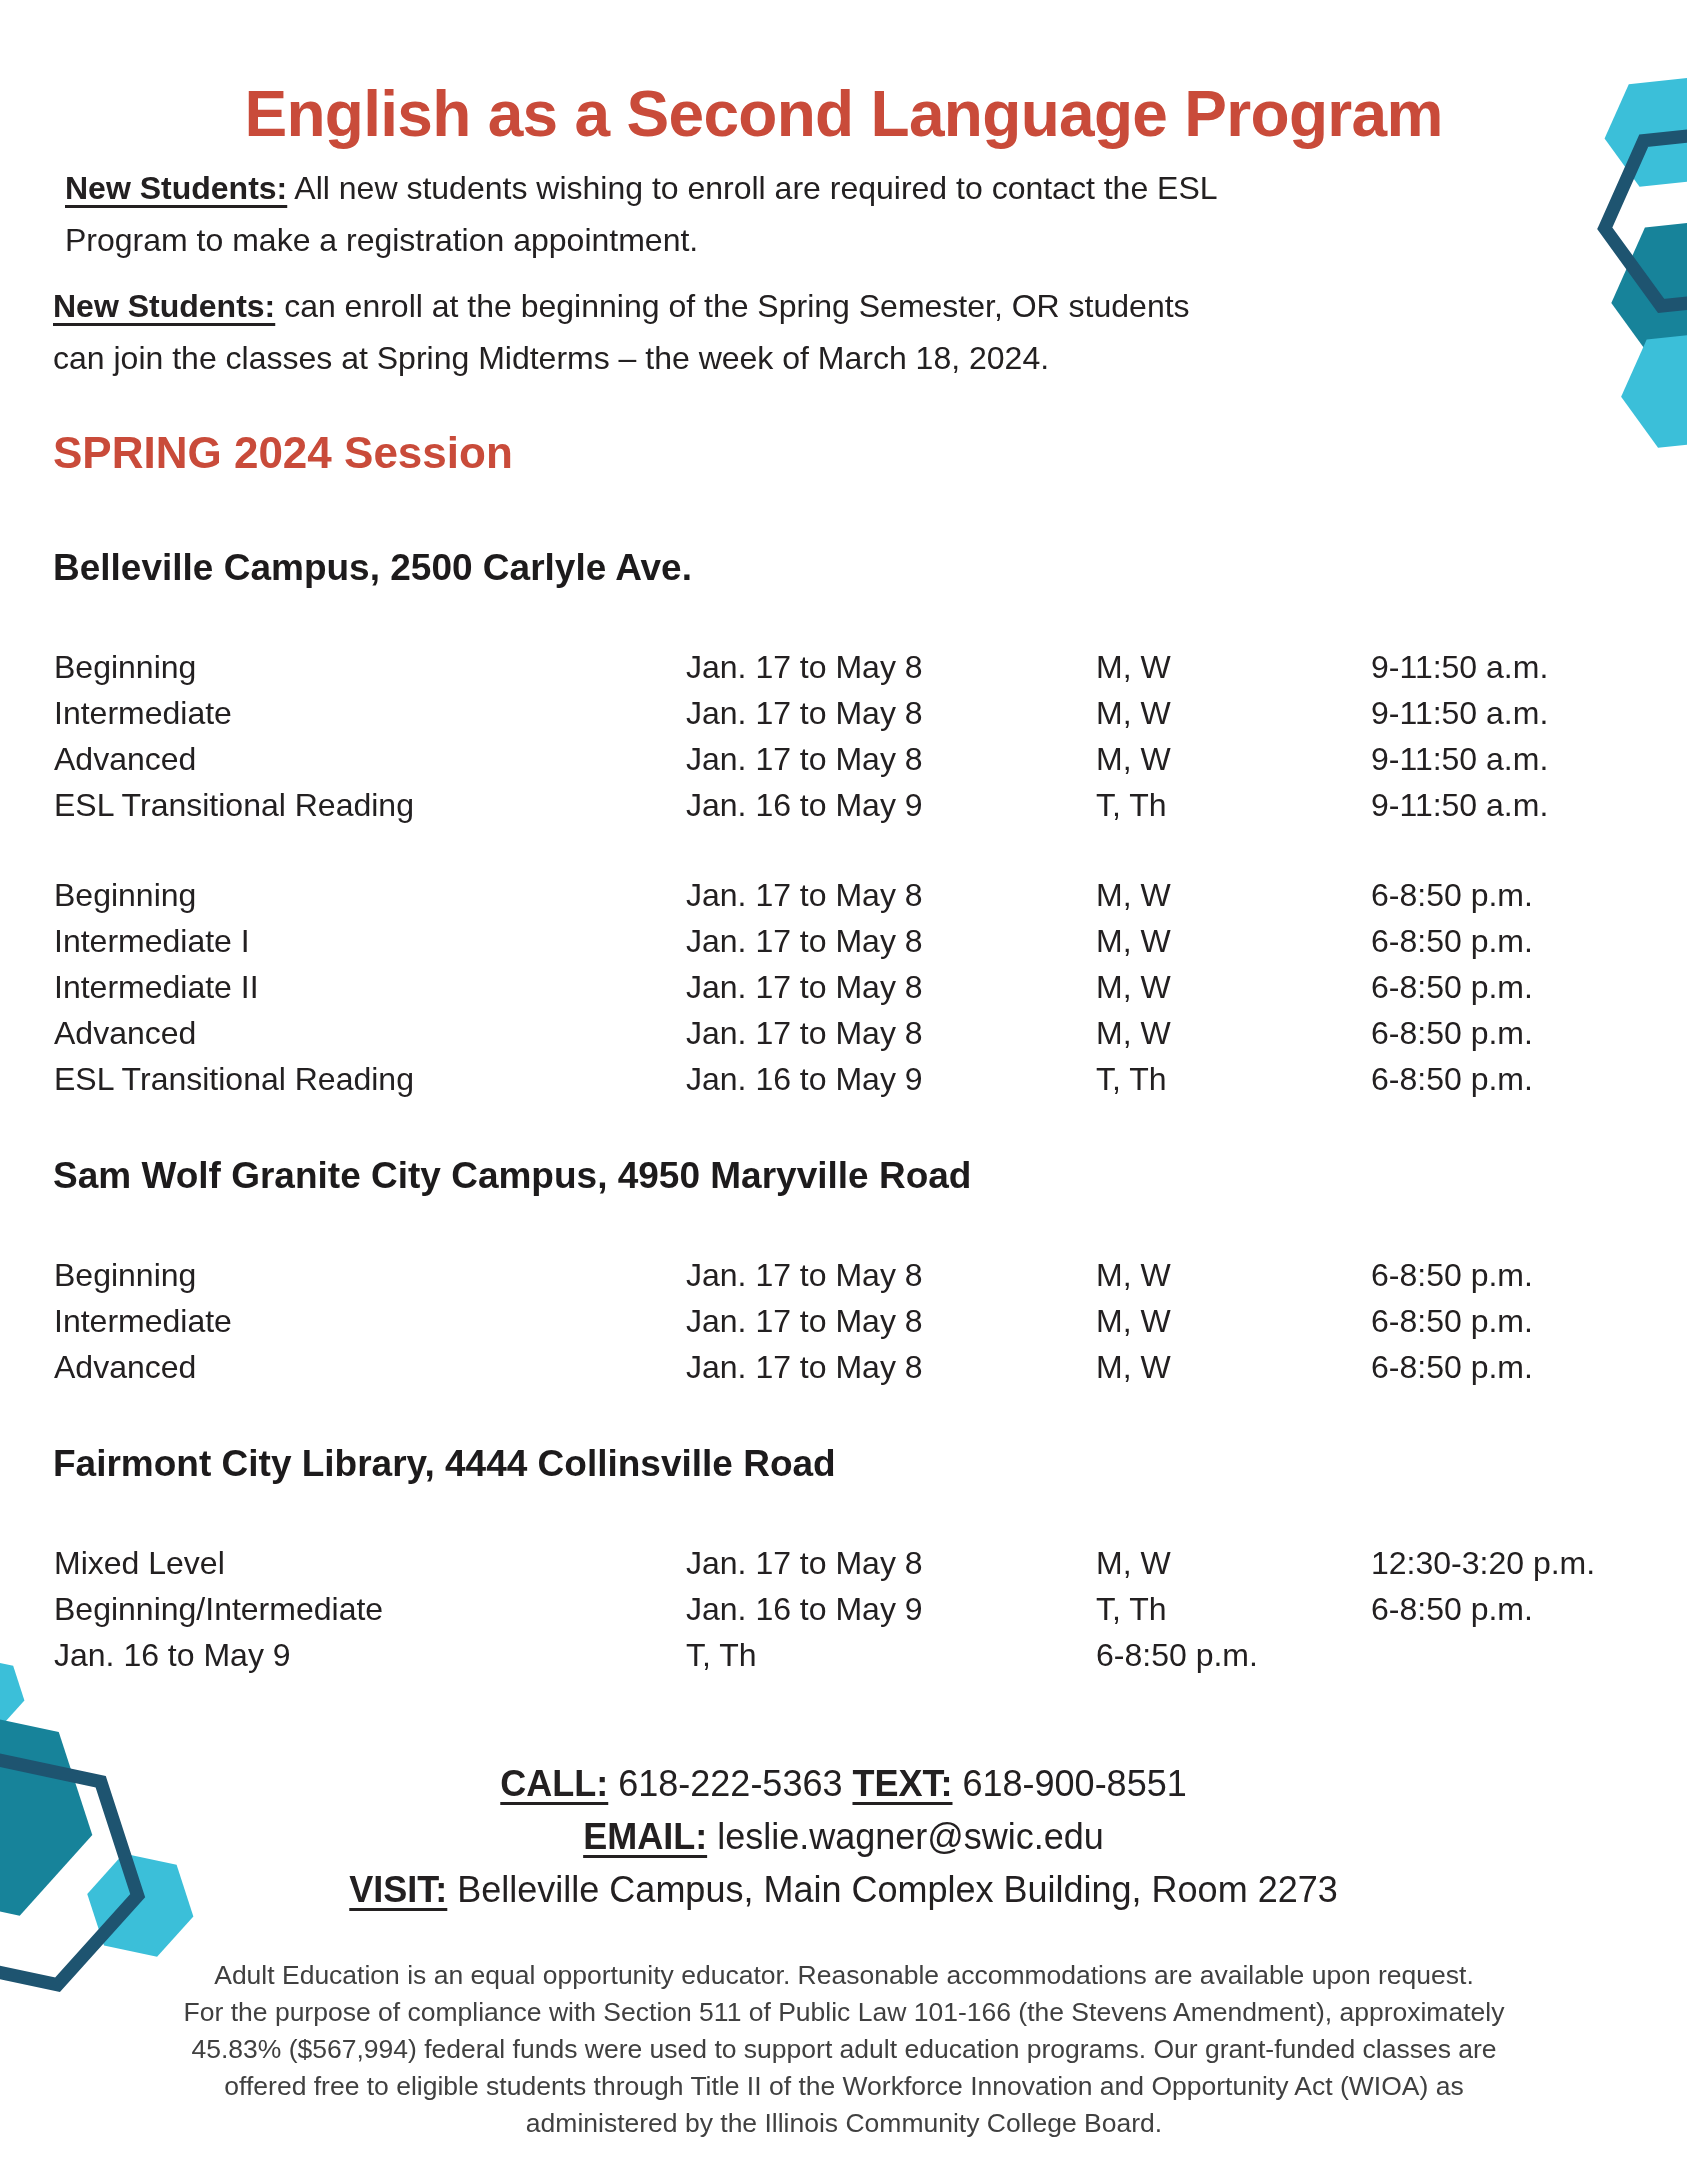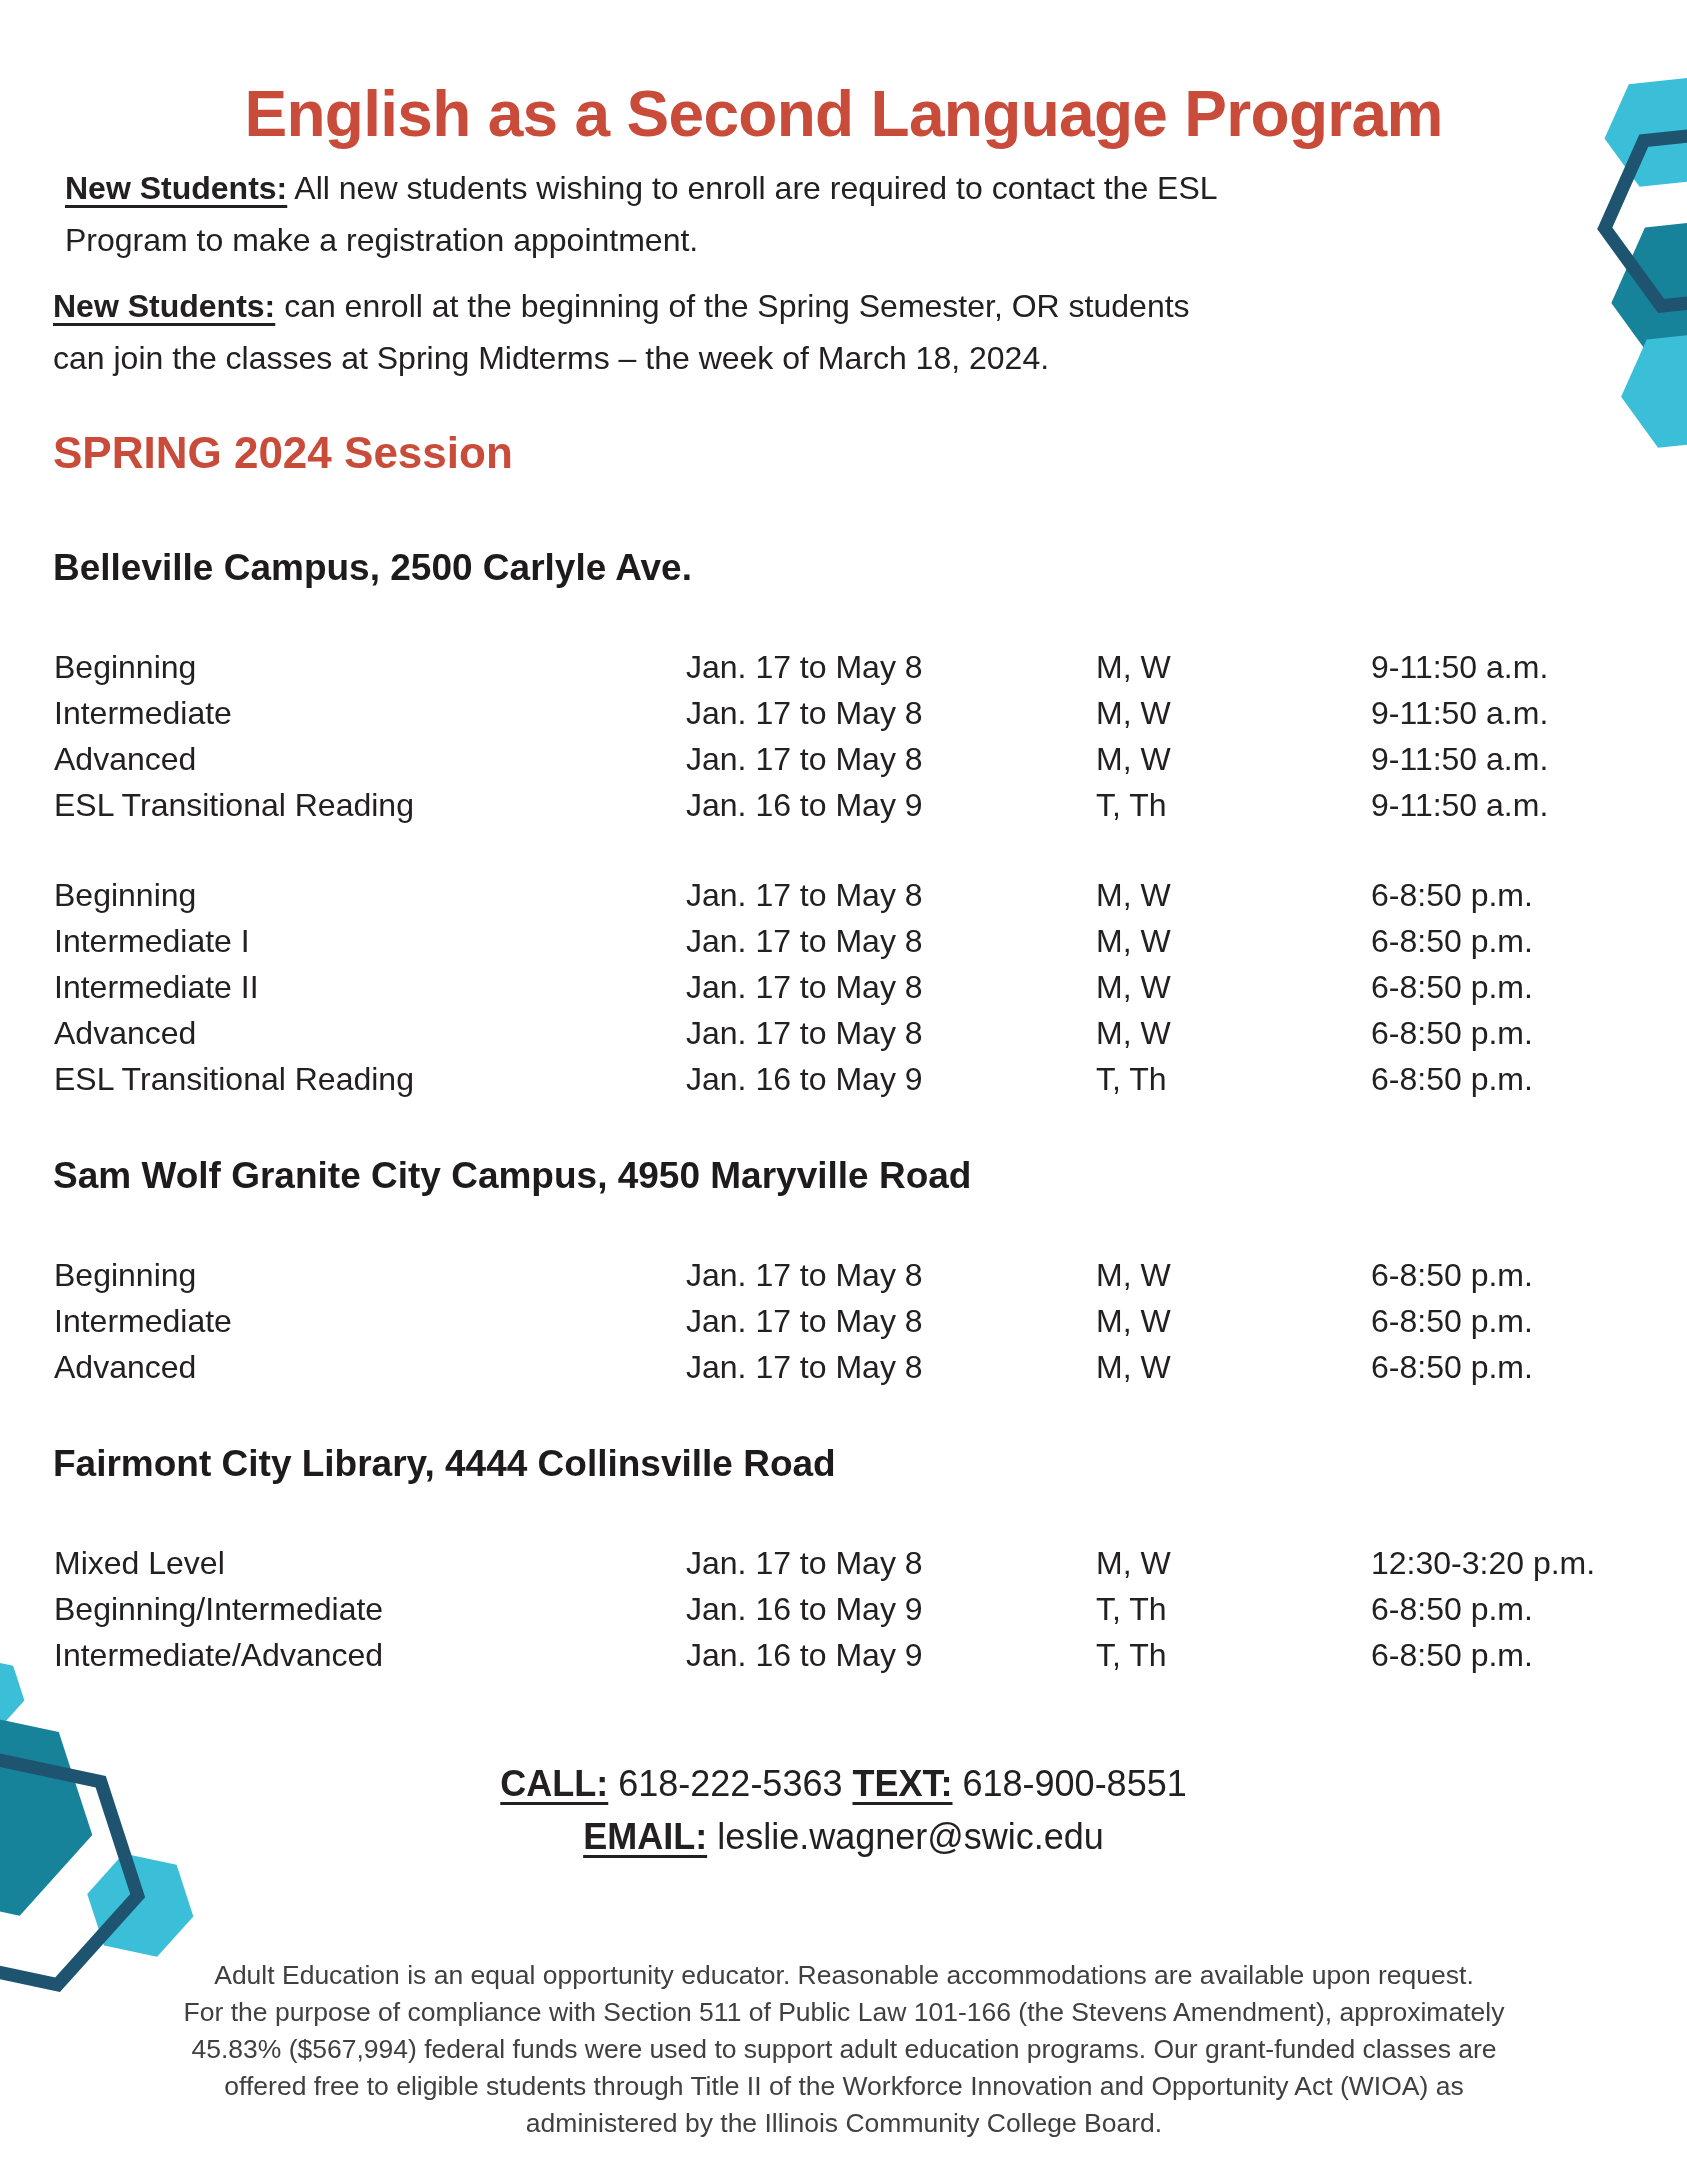--- a/index.html
+++ b/index.html
@@ -171,31 +171,31 @@
             <span>M, W</span>
             <span>12:30-3:20 p.m.</span>
           </div>
           <div class="sched-row">
             <span>Beginning/Intermediate</span>
             <span>Jan. 16 to May 9</span>
             <span>T, Th</span>
             <span>6-8:50 p.m.</span>
           </div>
           <div class="sched-row">
-            <span>Intermediate/Advanced</span>
             <span>Jan. 16 to May 9</span>
             <span>T, Th</span>
             <span>6-8:50 p.m.</span>
           </div>
         </div>
       </div>
 
     <div class="contact">
       <div class="contact-line"><span class="bu">CALL:</span> <span>618-222-5363</span> <span class="bu">TEXT:</span> <span>618-900-8551</span></div>
       <div class="contact-line"><span class="bu">EMAIL:</span> <span>leslie.wagner@swic.edu</span></div>
+      <div class="contact-line"><span class="bu">VISIT:</span> <span>Belleville Campus, Main Complex Building, Room 2273</span></div>
     </div>
 
     <div class="footer">
         <div class="footer-line">Adult Education is an equal opportunity educator. Reasonable accommodations are available upon request.</div>
         <div class="footer-line">For the purpose of compliance with Section 511 of Public Law 101-166 (the Stevens Amendment), approximately</div>
         <div class="footer-line">45.83% ($567,994) federal funds were used to support adult education programs. Our grant-funded classes are</div>
         <div class="footer-line">offered free to eligible students through Title II of the Workforce Innovation and Opportunity Act (WIOA) as</div>
         <div class="footer-line">administered by the Illinois Community College Board.</div>
       </div>
 

